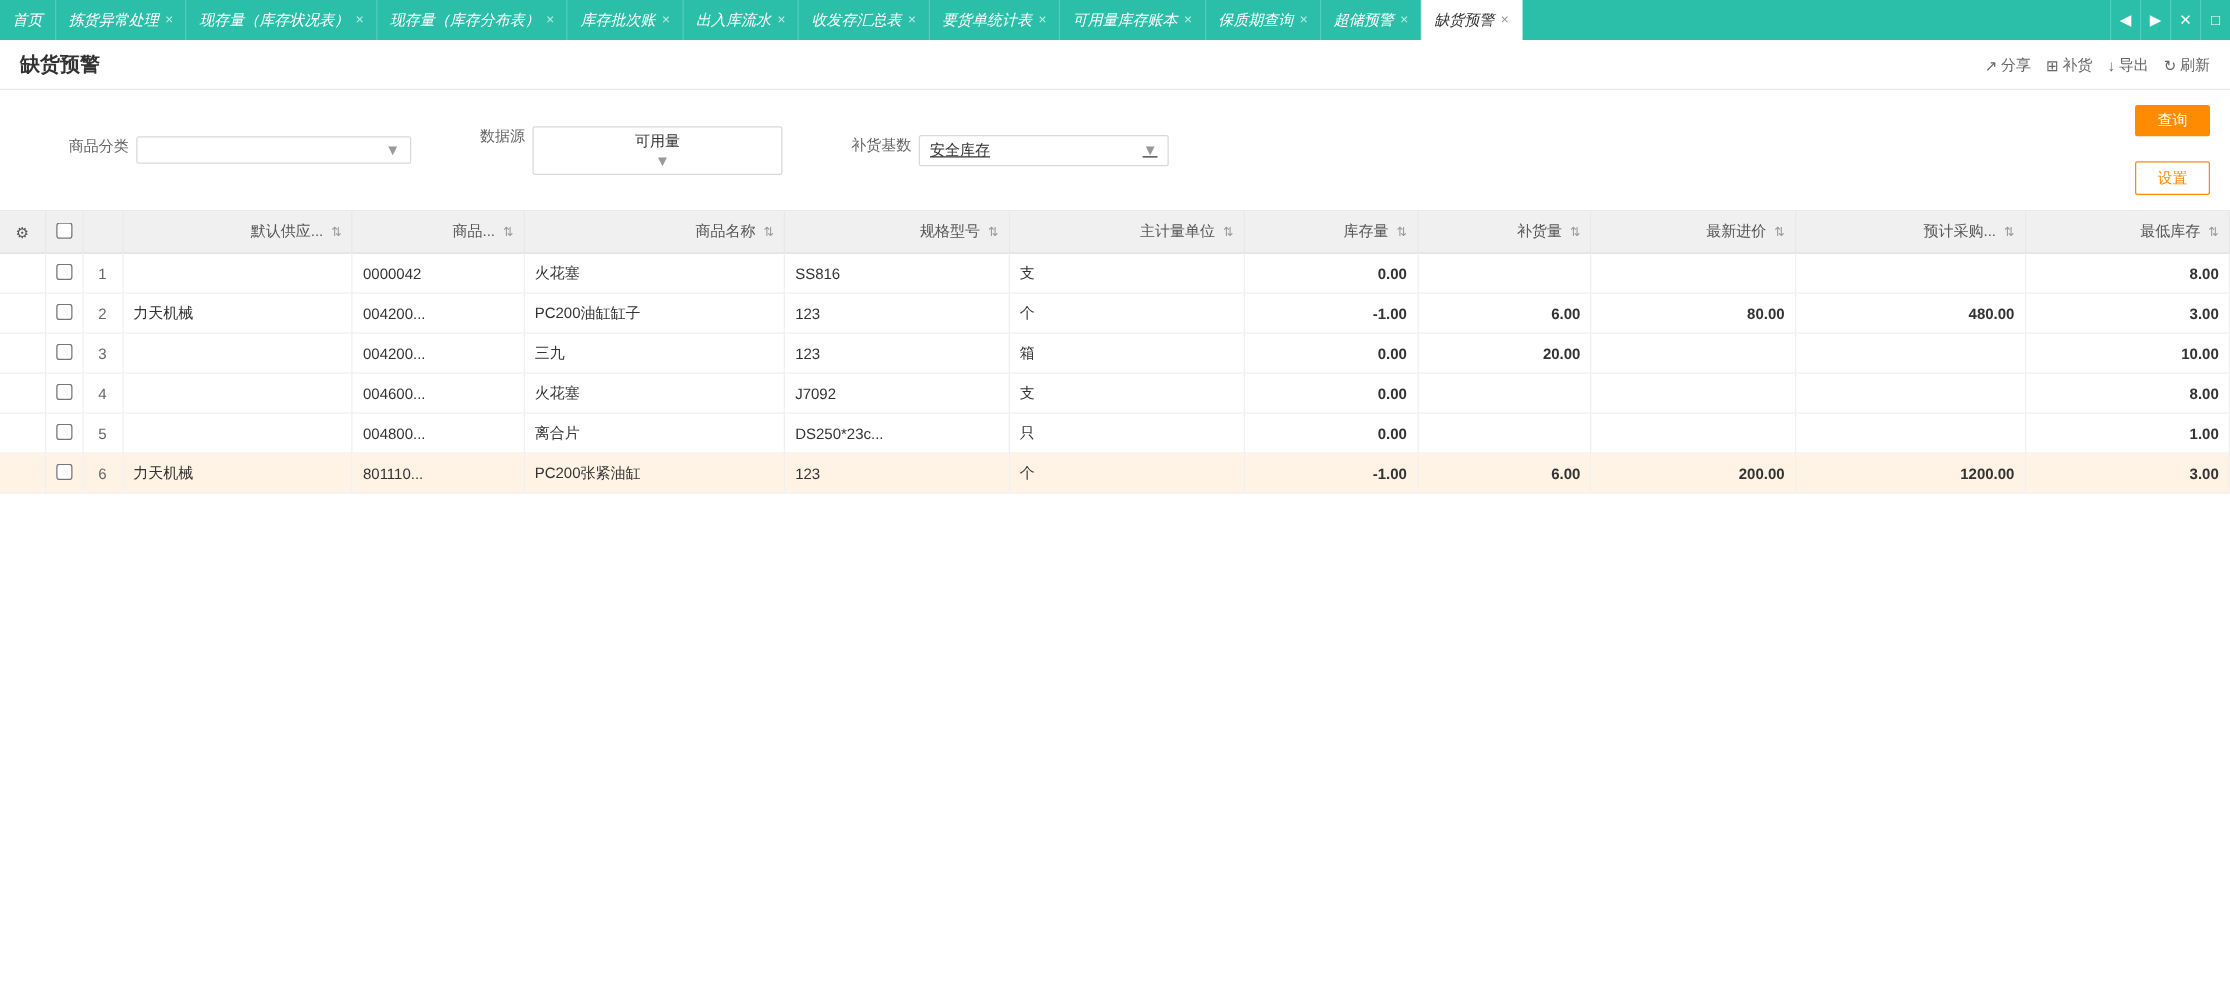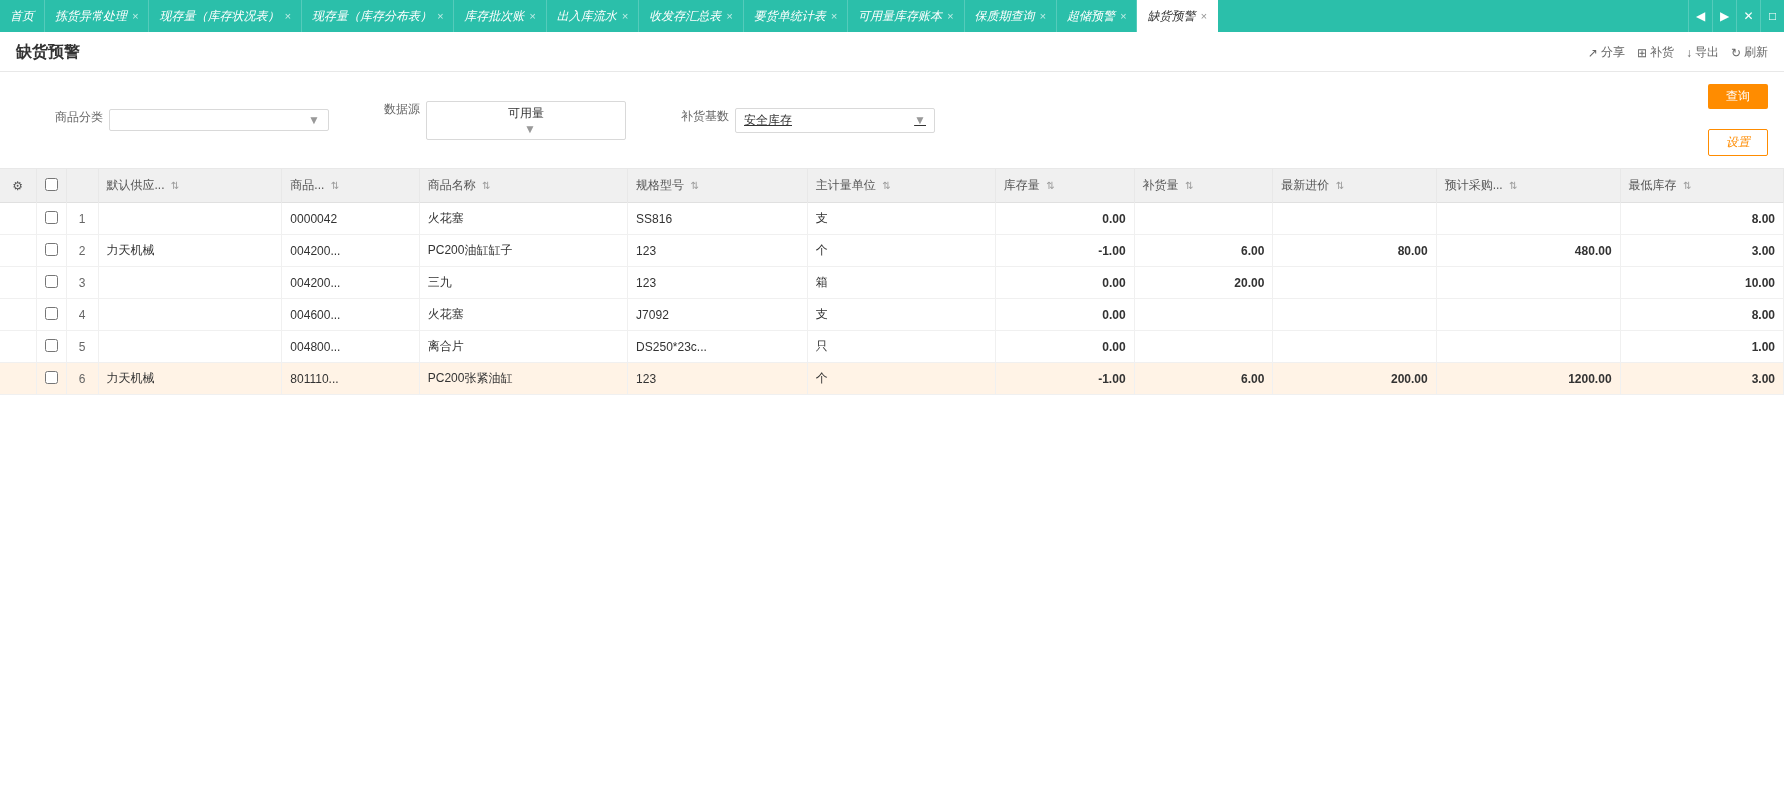--- a/index.html
+++ b/index.html
@@ -144,40 +144,39 @@
     }
     .btn-settings {
       background: #fff;
       color: #ff8c00;
       border: 1px solid #ff8c00;
       border-radius: 2px;
       padding: 4px 16px;
       cursor: pointer;
       font-size: 12px;
       min-width: 60px;
-      font-style: italic;
     }
 
     
     .table-wrapper {
       padding: 0;
       overflow-x: auto;
     }
     table {
       width: 100%;
       border-collapse: collapse;
       font-size: 12px;
     }
     thead tr {
       background: #f0f0f0;
       border-bottom: 1px solid #e0e0e0;
     }
     thead th {
       padding: 8px 8px;
-      text-align: left;
+      text-align: right;
       font-weight: normal;
       color: #555;
       border-right: 1px solid #e8e8e8;
       white-space: nowrap;
     }
     tbody tr {
       border-bottom: 1px solid #f0f0f0;
     }
     tbody tr.highlighted { background: #fff3e6; }
     tbody td {

